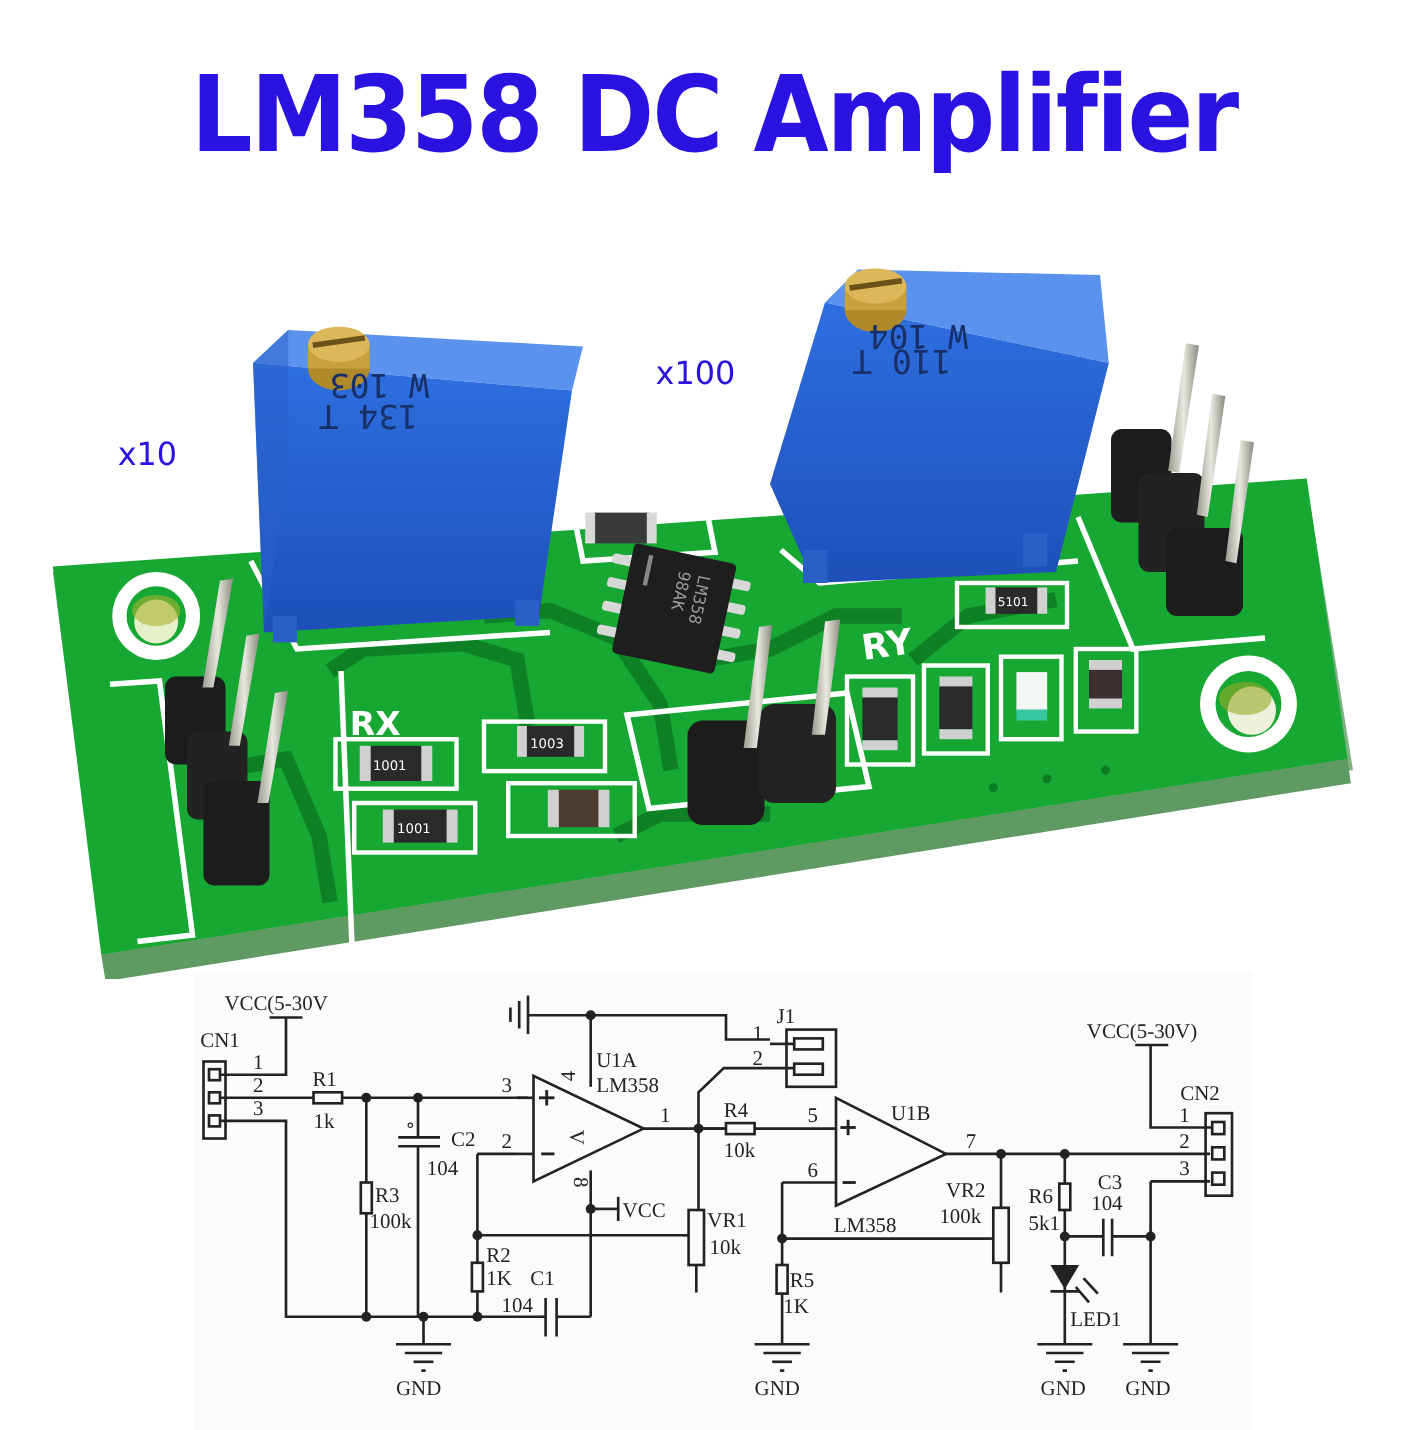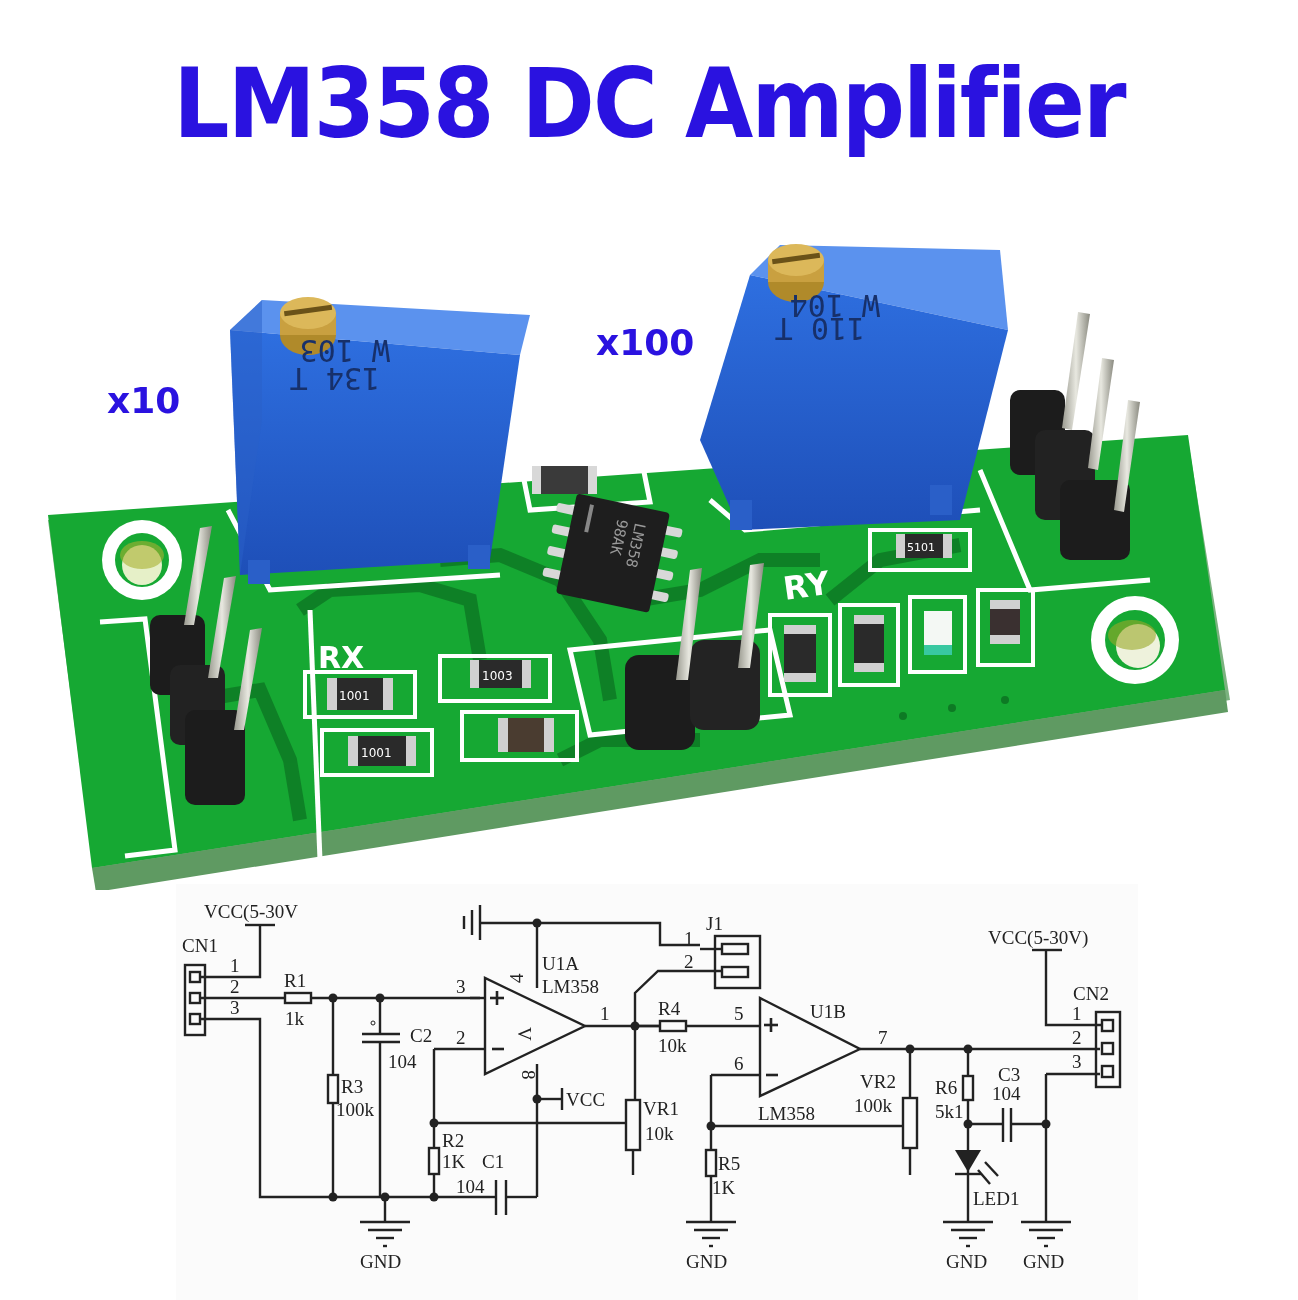--- a/index.html
+++ b/index.html
@@ -1,18 +1,18 @@
 <!DOCTYPE html>
 <html><head>
 <meta charset="utf-8">
 <style>
   html, body { margin:0; padding:0; background:#ffffff; }
   body { width:1298px; height:1300px; position:relative; overflow:hidden; font-family:"DejaVu Sans", sans-serif; }
   .title { position:absolute; left:0; top:48px; width:1298px; text-align:center; font-family:"DejaVu Sans", sans-serif; font-weight:bold; font-size:96px; letter-spacing:-2px; color:#2a12e0; transform:scaleX(0.92); transform-origin:center; }
-  .gain { position:absolute; font-family:"DejaVu Sans", sans-serif; font-weight:bold; font-size:36px; color:#2a12e0; }
+  .gain { position:absolute; font-family:"DejaVu Sans", sans-serif; font-weight:normal; font-size:29px; color:#2a12e0; }
   #pcb { position:absolute; left:0; top:200px; }
   #schem { position:absolute; left:176px; top:884px; background:#fbfbfb; }
   .sch-text { font-family:"Liberation Serif", "DejaVu Serif", serif; font-size:19px; fill:#222; }
 </style>
 </head>
 <body>
 
 <div class="title">LM358 DC Amplifier</div>
 
 <svg id="pcb" width="1298" height="690" viewBox="0 200 1298 690" xmlns="http://www.w3.org/2000/svg">
@@ -209,21 +209,21 @@
   <g>
     <rect x="1010" y="390" width="55" height="85" rx="10" fill="#1c1c1c"></rect>
     <rect x="1035" y="430" width="60" height="90" rx="10" fill="#222"></rect>
     <rect x="1060" y="480" width="70" height="80" rx="10" fill="#1c1c1c"></rect>
     <polygon points="1078,312 1090,314 1072,430 1062,428" fill="url(#pinG)"></polygon>
     <polygon points="1102,358 1114,360 1098,470 1088,468" fill="url(#pinG)"></polygon>
     <polygon points="1128,400 1140,402 1124,512 1114,510" fill="url(#pinG)"></polygon>
   </g>
 </svg>
 
-<div class="gain" style="left:107px; top:380px;">x10</div>
+<div class="gain" style="left:107px; top:396px;">x10</div>
 <div class="gain" style="left:596px; top:322px;">x100</div>
 
 <svg id="schem" width="962" height="416" viewBox="176 884 962 416" xmlns="http://www.w3.org/2000/svg">
   <g stroke="#222" stroke-width="2.4" fill="none">
 
     <rect x="185" y="965" width="20" height="70"></rect>
     <rect x="190" y="972" width="10" height="10"></rect>
       <rect x="190" y="993" width="10" height="10"></rect>
       <rect x="190" y="1014" width="10" height="10"></rect>
     <path d="M200,977 H260 V925"></path>

